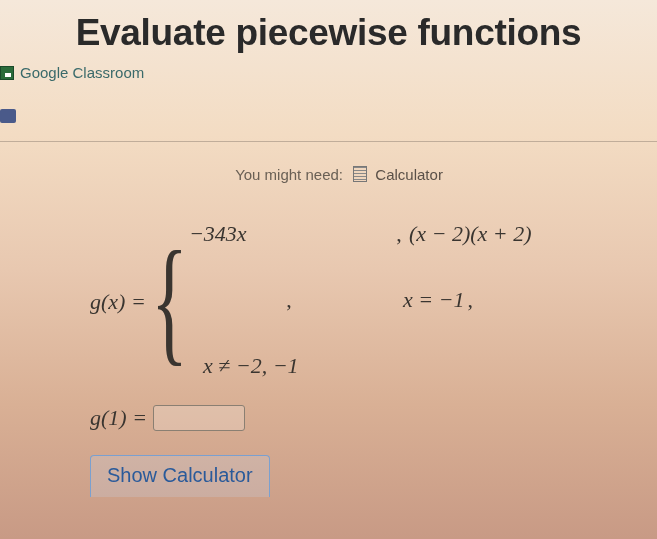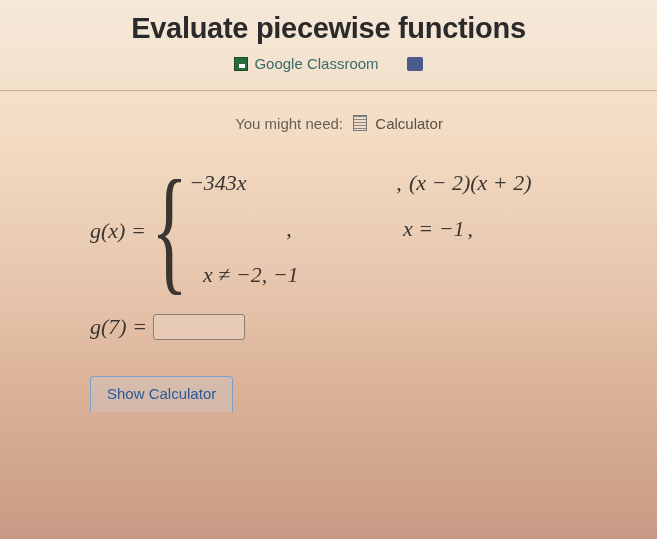--- a/index.html
+++ b/index.html
@@ -9,31 +9,32 @@
     font-family: -apple-system, BlinkMacSystemFont, 'Segoe UI', Arial, sans-serif;
     background: linear-gradient(180deg, #f5e8da 0%, #f3dcc3 25%, #e8c8b0 50%, #d9b095 75%, #c89a85 100%);
     overflow: hidden;
     position: relative;
   }
   .header {
     text-align: center;
     padding-top: 12px;
   }
   .title {
-    font-size: 29px;
+    font-size: 37px;
     font-weight: 700;
     color: #2a2a2a;
     letter-spacing: -0.3px;
   }
   .share-row {
     display: flex;
     justify-content: center;
     gap: 28px;
     margin-top: 10px;
     font-size: 15px;
+    flex-direction: column;
   }
   .share-link {
     display: flex;
     align-items: center;
     gap: 6px;
     color: #3a6a6a;
     cursor: pointer;
   }
   .gc-icon {
     width: 14px;
@@ -96,21 +97,21 @@
     font-size: 140px;
     line-height: 0.82;
     font-weight: 300;
     transform: scaleX(0.55);
     margin: 0 -14px 0 -10px;
     color: #3a3530;
   }
   .cases {
     display: grid;
     grid-template-columns: 200px 20px auto;
-    row-gap: 20px;
+    row-gap: 40px;
     align-items: center;
   }
   .expr { font-style: italic; white-space: nowrap;}
   .comma { text-align: center; }
   .cond { font-style: italic; white-space: nowrap; padding-left: 14px;}
   .sup { font-size: 13px; vertical-align: super; font-style: normal;}
   .eval-row {
     margin-top: 26px;
     display: flex;
     align-items: center;
@@ -120,27 +121,27 @@
   .answer-box {
     width: 92px;
     height: 26px;
     border: 1px solid #8a7f72;
     border-radius: 3px;
     background: rgba(255,255,255,0.2);
     font-size: 16px;
     padding: 0 6px;
   }
   .show-calc {
-    margin-top: 36px;
+    margin-top: 24px;
     display: inline-block;
     border: 1px solid #7aa0d0;
     border-bottom: none;
     padding: 8px 16px 10px 16px;
     color: #2a5a9a;
-    font-size: 15px;
+    font-size: 20px;
     font-family: -apple-system, BlinkMacSystemFont, 'Segoe UI', Arial, sans-serif;
     background: rgba(200,210,230,0.25);
     border-radius: 4px 4px 0 0;
     cursor: pointer;
   }
 </style>
 </head>
 <body>
 
 <div class="header">
@@ -175,18 +176,18 @@
       <div class="expr">(x − 2)(x + 2)</div>
       <div class="comma">,</div>
       <div class="cond">x = −1</div>
 
       <div class="comma">,</div>
       <div class="cond">x ≠ −2, −1</div>
     </div>
   </div>
 
   <div class="eval-row">
-    <span>g(7) =</span>
+    <span>g(1) =</span>
     <input class="answer-box" type="text" value="" style="">
   </div>
 
   <div class="show-calc">Show Calculator</div>
 </div>
 
 </body></html>

